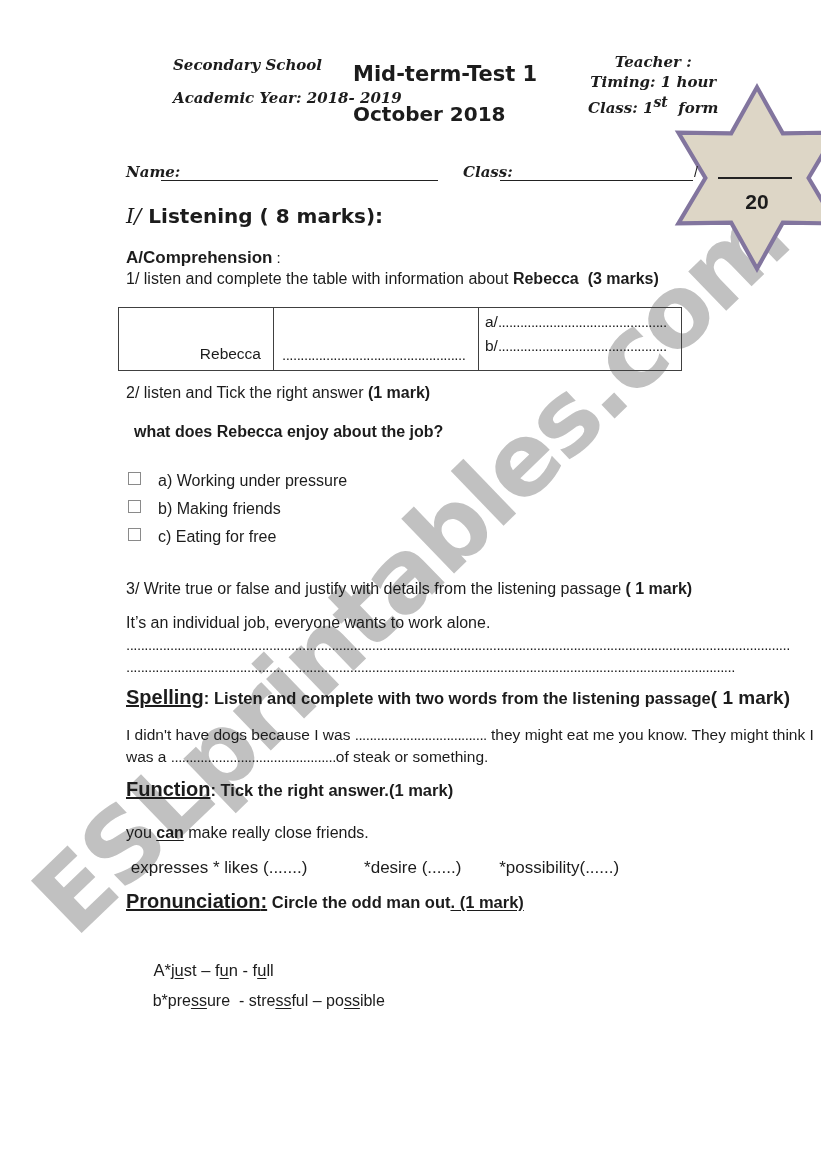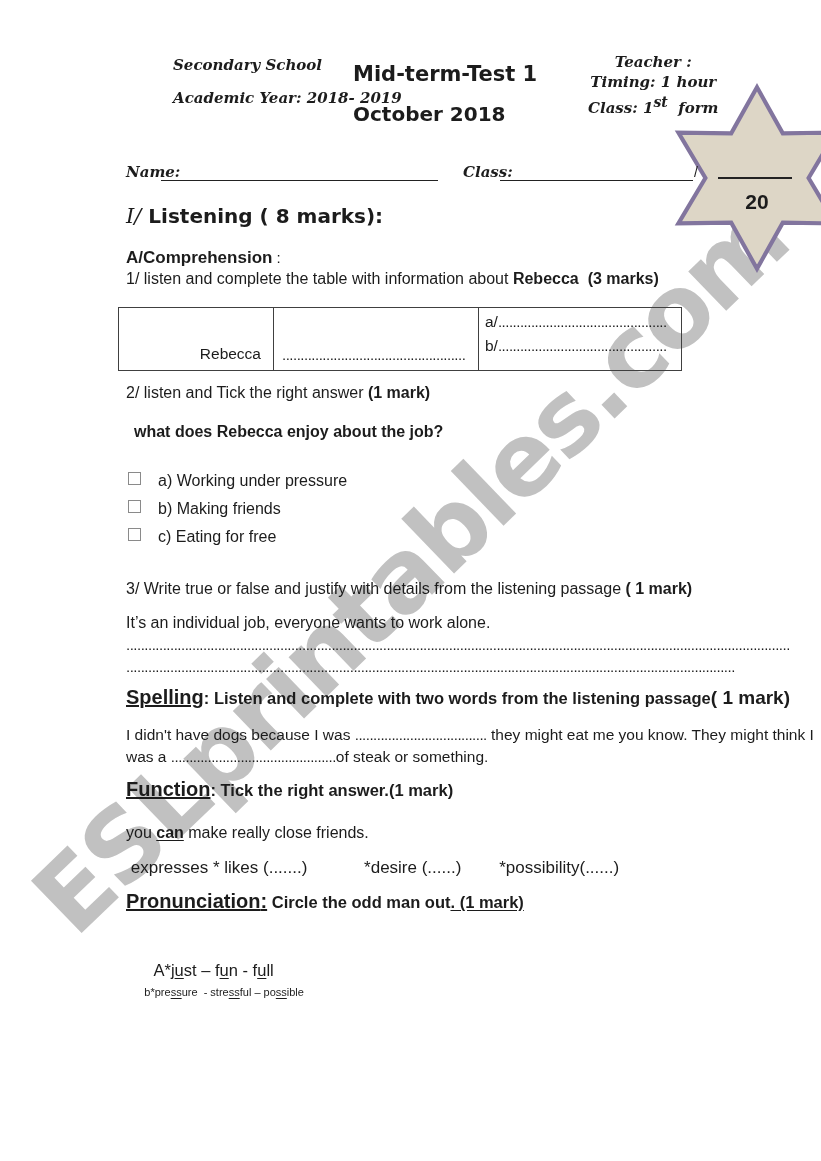--- a/index.html
+++ b/index.html
@@ -73,21 +73,21 @@
   .h-big{font-weight:700;font-size:20px;text-decoration:underline;}
   .h-mid{font-weight:700;font-size:16.5px;}
   .h-marks{font-weight:700;font-size:19px;}
   .sphead{left:78px;top:668px;}
   .sppara{left:78px;top:706px;width:700px;font-size:15.5px;line-height:22px;}
   .fnhead{left:78px;top:760px;}
   .fnsent{left:78px;top:806px;}
   .fnchoices{left:78px;top:840px;font-size:17px;white-space:pre-wrap;}
   .prhead{left:78px;top:872px;}
   .prA{left:78px;top:924px;font-size:16.5px;white-space:pre-wrap;}
-  .prB{left:78px;top:956px;font-size:11px;white-space:pre-wrap;text-align:right;}
+  .prB{left:78px;top:956px;font-size:16px;white-space:pre-wrap;text-align:right;}
 </style>
 </head>
 <body>
 
 <div class="page">
 
   <div class="abs wm">ESLprintables.com</div>
 
   <div class="content">
 

